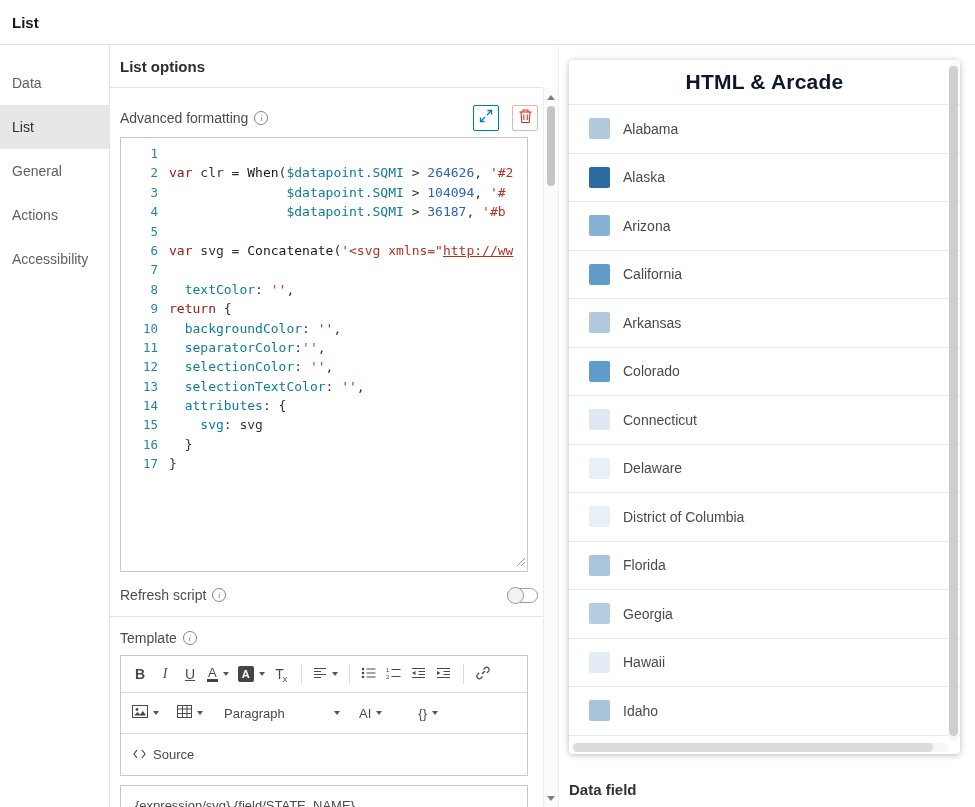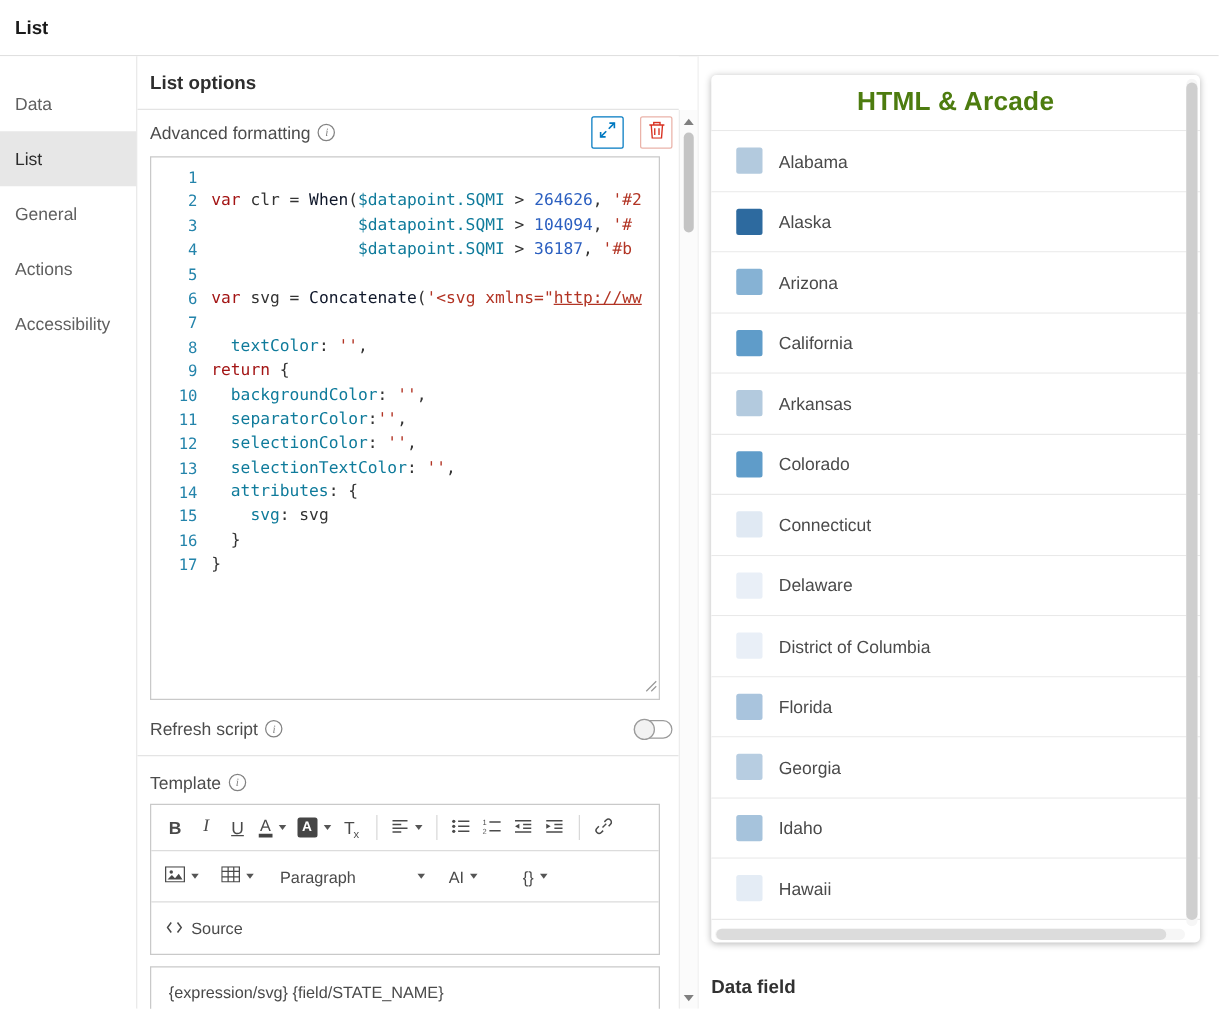--- a/index.html
+++ b/index.html
@@ -18,21 +18,21 @@
   .side-item.active{background:#e7e7e7;color:#2c2c2c}
 
   
   .options{position:absolute;top:45px;left:110px;width:433px;bottom:0;background:#fff}
   .options-header{height:43px;border-bottom:1px solid #e4e4e4;display:flex;align-items:center;
     padding-left:10px;font-size:15px;font-weight:700;color:#2e2e2e}
   .label-14{font-size:14px;color:#4c4c4c}
   .info{width:14px;height:14px;border:1px solid #828282;border-radius:50%;font-size:9px;color:#828282;
     display:inline-flex;align-items:center;justify-content:center;margin-left:6px;flex:none;
     font-family:"Liberation Serif",serif;font-style:italic;cursor:pointer}
-  .adv-row{margin:4px 5px 0 10px;display:flex;align-items:center;height:28px}
+  .adv-row{margin:16px 5px 0 10px;display:flex;align-items:center;height:28px}
   .adv-buttons{margin-left:auto;display:flex;gap:13px}
   .icon-btn{width:26px;height:26px;border-radius:2px;background:#fff;display:flex;align-items:center;justify-content:center;cursor:pointer}
   .expand-btn{border:1px solid #0079c1}
   .trash-btn{border:1px solid #eab3a9}
 
   
   .editor{margin:5px 15px 0 10px;height:435px;border:1px solid #c9c9c9;position:relative;display:flex;
     font-family:"DejaVu Sans Mono",monospace;font-size:13px;overflow:hidden;background:#fff;cursor:text}
   .gutter{width:48px;padding-top:6px;flex:none}
   .ln{height:19.4px;line-height:19.4px;text-align:right;padding-right:11px;color:#2484ab;font-size:12.5px}
@@ -88,21 +88,21 @@
   .scroll-arrow.bottom{bottom:2px}
   .tri-up{width:0;height:0;border-left:4px solid transparent;border-right:4px solid transparent;border-bottom:5px solid #7f7f7f}
   .tri-down{width:0;height:0;border-left:4px solid transparent;border-right:4px solid transparent;border-top:5px solid #7f7f7f}
   .mid-thumb{position:absolute;left:3px;top:18px;width:8px;height:80px;background:#c4c4c4;border-radius:4px;cursor:grab}
 
   
   .preview-panel{position:absolute;top:45px;left:558px;right:0;bottom:0;background:#fff;border-left:1px solid #f0f0f0}
   .card{position:absolute;left:10px;top:15px;width:391px;height:694px;background:#fff;border-radius:4px;
     box-shadow:0 1px 6px rgba(0,0,0,.28);overflow:hidden}
   .card-title{height:45px;display:flex;align-items:center;justify-content:center;
-    font-size:21px;font-weight:700;color:#4d7c0f;border-bottom:1px solid #e9e9e9;letter-spacing:.2px}
+    font-size:21px;font-weight:700;color:#0f172a;border-bottom:1px solid #e9e9e9;letter-spacing:.2px}
   .p-row{height:48.5px;display:flex;align-items:center;padding-left:20px;border-bottom:1px solid #e9e9e9;cursor:pointer;background:#fff}
   .swatch{width:21px;height:21px;border-radius:2px;margin-right:13px;flex:none}
   .p-name{font-size:14px;color:#4a4a4a}
   .card-vscroll{position:absolute;top:3px;right:2px;width:9px;height:678px;background:#f6f6f6;border-radius:5px}
   .card-vthumb{position:absolute;top:3px;left:0;width:9px;height:670px;background:#cfcfcf;border-radius:5px;cursor:grab}
   .card-hscroll{position:absolute;left:3px;bottom:2px;height:9px;width:376px;background:#f6f6f6;border-radius:5px}
   .card-hthumb{position:absolute;left:1px;top:0;height:9px;width:360px;background:#dcdcdc;border-radius:5px;cursor:grab}
   .data-table-label{position:absolute;left:10px;top:736px;font-size:15px;font-weight:700;color:#323232}
 </style>
 </head>
@@ -390,26 +390,26 @@
           </div>
           <div class="p-row">
             <span class="swatch" style="background: rgb(169, 196, 221);"></span>
             <span class="p-name">Florida</span>
           </div>
           <div class="p-row">
             <span class="swatch" style="background: rgb(183, 205, 225);"></span>
             <span class="p-name">Georgia</span>
           </div>
           <div class="p-row">
+            <span class="swatch" style="background: rgb(228, 236, 245);"></span>
+            <span class="p-name">Hawaii</span>
+          </div>
+          <div class="p-row">
             <span class="swatch" style="background: rgb(166, 195, 220);"></span>
             <span class="p-name">Idaho</span>
-          </div>
-          <div class="p-row">
-            <span class="swatch" style="background: rgb(228, 236, 245);"></span>
-            <span class="p-name">Hawaii</span>
           </div>
         </div>
       <div class="card-vscroll">
         <span class="card-vthumb"></span>
       </div>
       <div class="card-hscroll">
         <span class="card-hthumb"></span>
       </div>
     </div>
     <div class="data-table-label">Data field</div>

